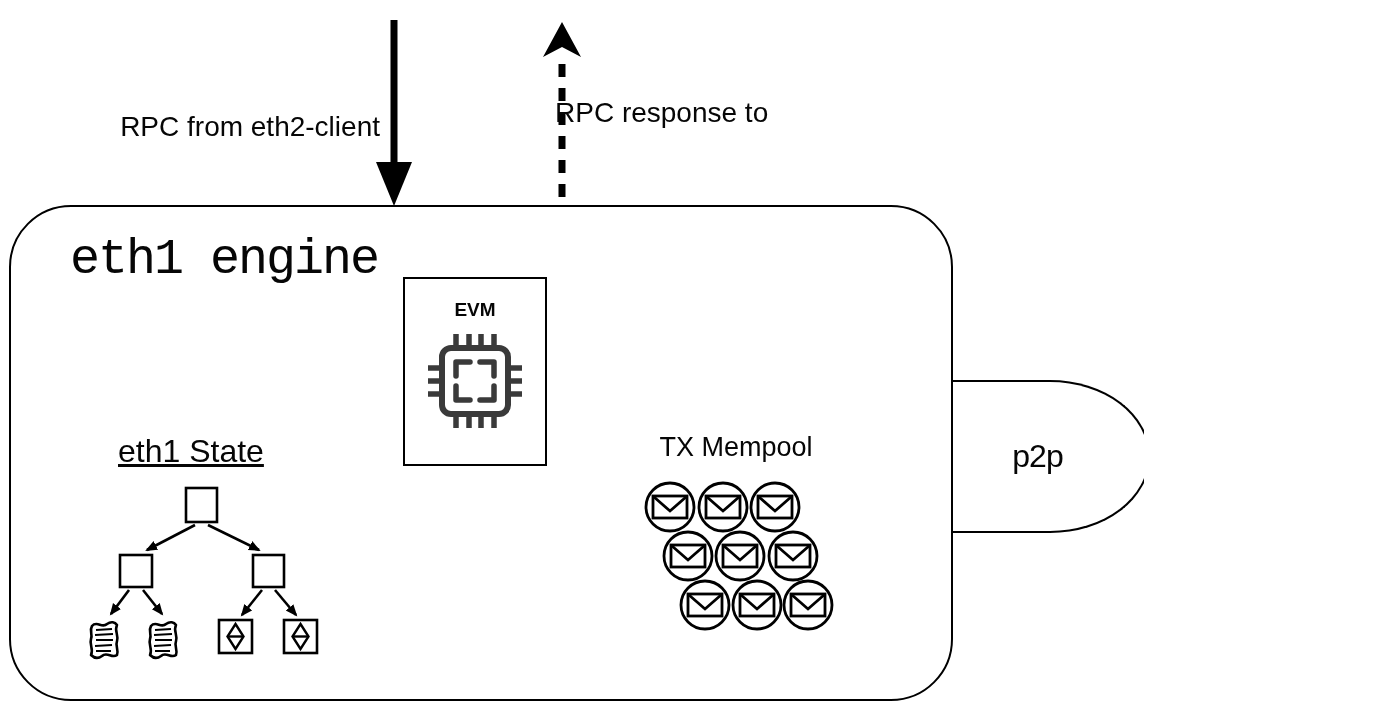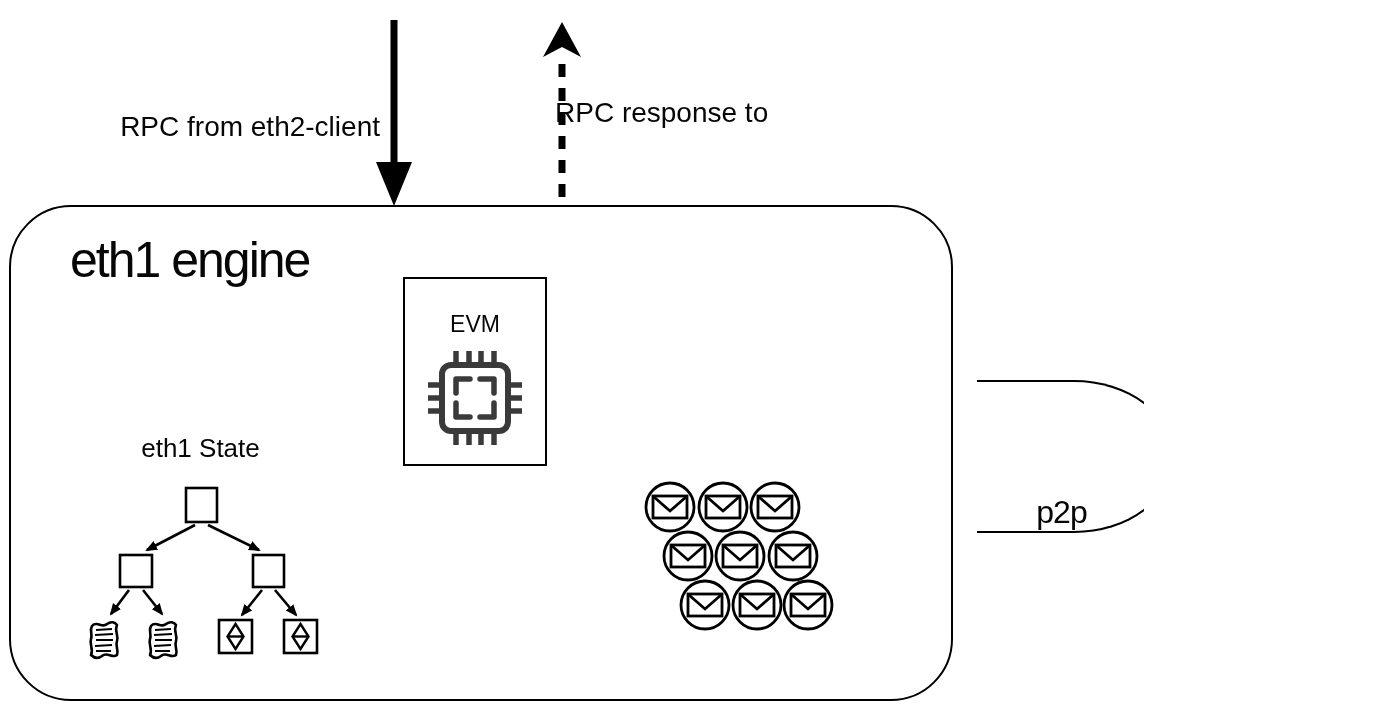--- a/index.html
+++ b/index.html
@@ -13,43 +13,43 @@
   
   .rpc-in{left:88px;top:112px;width:292px;text-align:right;font-size:28px;line-height:30px;}
   .rpc-out{left:555px;top:96px;width:270px;font-size:28px;line-height:33px;white-space:normal;}
 
   
   .main-box{
     position:absolute;left:9px;top:205px;width:944px;height:496px;
     border:2.5px solid #000;border-radius:62px;background:#fff;box-sizing:border-box;
   }
   .engine-title{
-    position:absolute;left:70px;top:234px;font-size:50px;letter-spacing:-2px;line-height:52px;
+    position:absolute;left:70px;top:234px;font-size:50px;letter-spacing:-2px;line-height:52px;font-family:Liberation Mono, monospace;
   }
 
   
   .evm-box{
     position:absolute;left:403px;top:277px;width:144px;height:189px;
     border:2.5px solid #000;background:#fff;box-sizing:border-box;
     display:flex;flex-direction:column;align-items:center;
   }
-  .evm-label{margin-top:32px;font-size:23px;}
+  .evm-label{margin-top:20px;font-size:19px;font-weight:bold;}
   .chip-svg{margin-top:10px;}
 
   
-  .state-label{left:118px;top:433px;width:165px;text-align:center;font-size:26px;}
+  .state-label{left:118px;top:433px;width:165px;text-align:left;font-size:32px;text-decoration:underline;}
   .mempool-label{left:640px;top:432px;width:192px;text-align:center;font-size:27px;}
 
   
   .p2p-shape{
     position:absolute;left:953px;top:380px;width:197px;height:153px;
     border:2.5px solid #000;border-left:none;background:#fff;box-sizing:border-box;
     border-radius:0 100px 100px 0 / 0 76px 76px 0;
-    display:flex;align-items:flex-end;justify-content:center;padding-right:26px;
-    font-size:32px;letter-spacing:-1px;margin-left:24px;
+    display:flex;align-items:center;justify-content:center;padding-right:26px;
+    font-size:32px;letter-spacing:-1px;
   }
 </style>
 </head>
 <body>
 
 <div class="stage">
 
   <svg class="abs" style="left:373px;top:16px;" width="42" height="192" viewBox="0 0 42 192">
     <line x1="21" y1="4" x2="21" y2="152" stroke="#000" stroke-width="7"></line>
     <polygon points="3,146 39,146 21,190" fill="#000"></polygon>
@@ -138,20 +138,21 @@
       <line x1="68" y1="110" x2="87" y2="134" marker-end="url(#tarrow)"></line>
       <line x1="187" y1="110" x2="167" y2="135" marker-end="url(#tarrow)"></line>
       <line x1="200" y1="110" x2="221" y2="135" marker-end="url(#tarrow)"></line>
     </g>
     <use href="#scroll" transform="translate(11,140)"></use>
     <use href="#scroll" transform="translate(70,140)"></use>
     <use href="#dleaf" transform="translate(144,140)"></use>
     <use href="#dleaf" transform="translate(209,140)"></use>
   </svg>
 
+  <div class="lbl mempool-label">TX Mempool</div>
 
   <svg class="abs" style="left:641px;top:479px;" width="196" height="156" viewBox="0 0 196 156">
     <defs>
       <g id="env">
         <circle cx="0" cy="0" r="24" fill="#fff" stroke="#000" stroke-width="2.8"></circle>
         <rect x="-17" y="-11" width="34" height="22" fill="#fff" stroke="#000" stroke-width="2.8"></rect>
         <polyline points="-16,-10 0,4 16,-10" fill="none" stroke="#000" stroke-width="2.8"></polyline>
       </g>
     </defs>
     <use href="#env" transform="translate(29,28)"></use>

